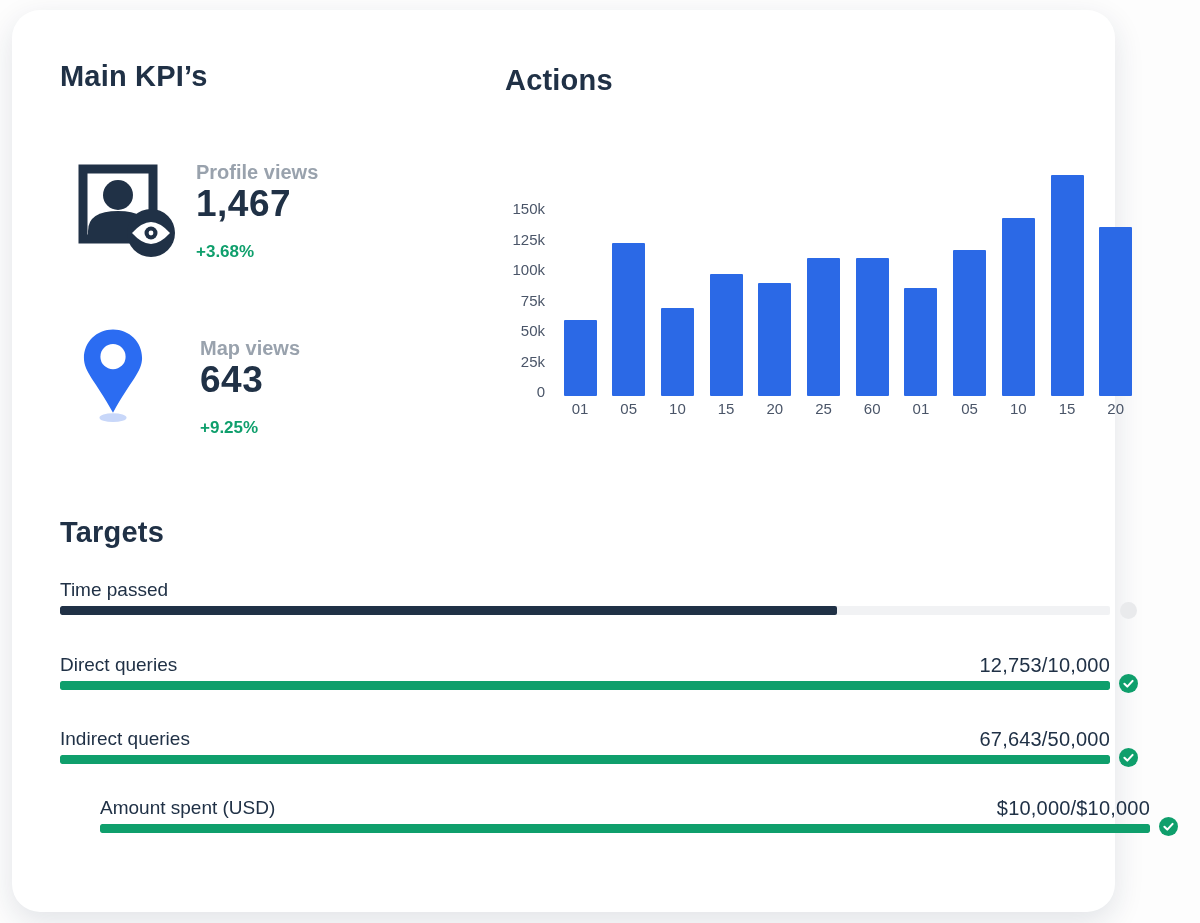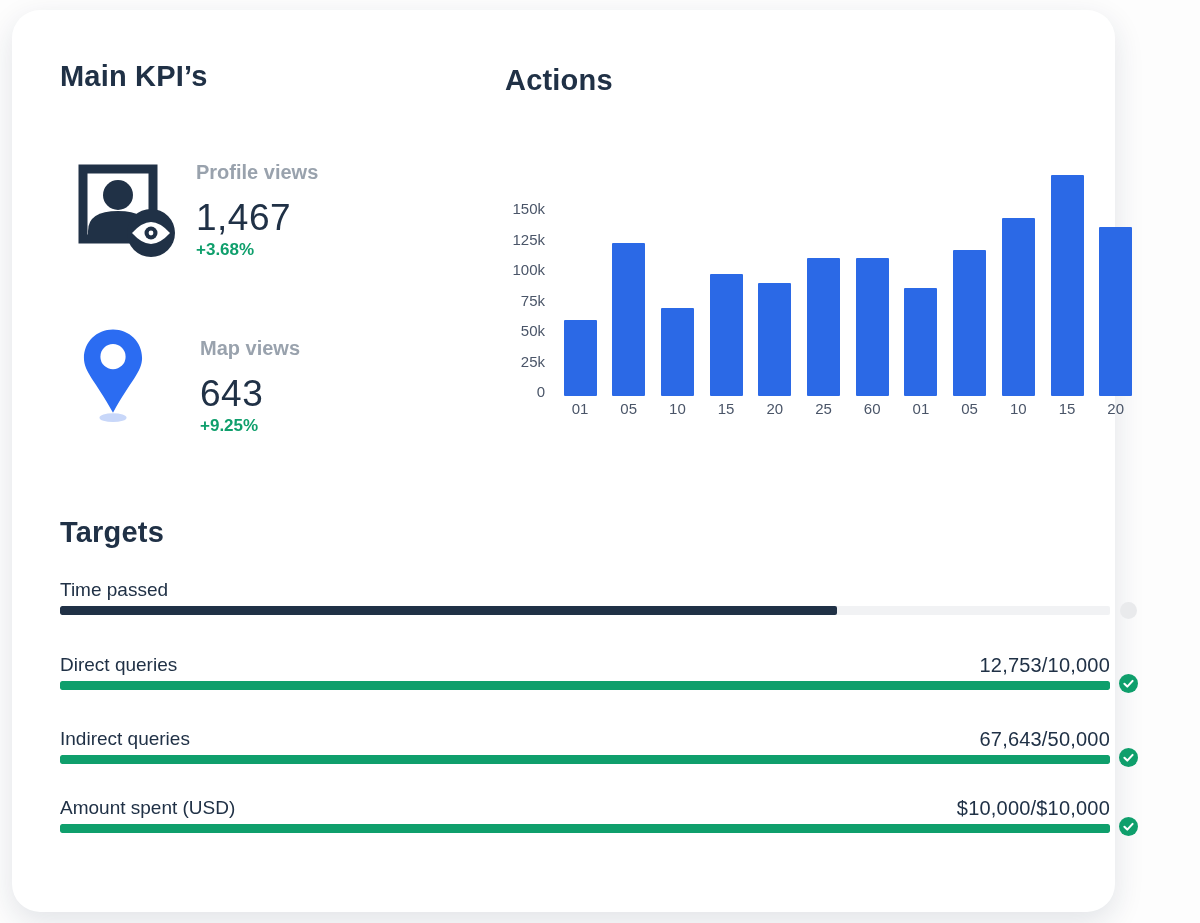--- a/index.html
+++ b/index.html
@@ -35,22 +35,22 @@
   .targets-title{left:48px; top:506px;}
 
   
   .kpi-icon{position:absolute;}
   .kpi-icon.profile{left:64px; top:152px; width:100px; height:102px;}
   .kpi-icon.map{left:70px; top:317px; width:62px; height:98px;}
   .kpi-text{position:absolute; width:240px;}
   .kpi-text.profile{left:184px; top:151px;}
   .kpi-text.map{left:188px; top:327px;}
   .kpi-label{font-size:20px; line-height:22px; font-weight:700; color:var(--muted);}
-  .kpi-value{font-size:37px; line-height:42px; font-weight:400; color:var(--navy); margin-top:14px; letter-spacing:.5px;}
-  .kpi-change{font-size:17px; line-height:22px; font-weight:600; color:var(--green); margin-top:0;}
+  .kpi-value{font-size:37px; line-height:42px; font-weight:700; color:var(--navy); margin-top:0; letter-spacing:.5px;}
+  .kpi-change{font-size:17px; line-height:22px; font-weight:600; color:var(--green); margin-top:16px;}
 
   
   .legend{position:absolute; left:498px; top:112px; display:flex; align-items:center; gap:9px; height:24px;}
   .legend-dot{width:13px; height:13px; border-radius:50%; background:var(--blue); flex:0 0 auto;}
   .legend-label{font-size:17px; font-weight:700; color:var(--navy);}
 
   
   .chart{position:absolute; left:478px; top:155px; width:682px; height:260px;}
   .ytick{
     position:absolute; right:627px; 
@@ -63,21 +63,21 @@
     position:absolute; bottom:29px; width:33px;
     background:var(--blue); border-radius:1px;
   }
   .chart .xaxis .xtick{
     position:absolute; top:235px; width:48px; height:18px;
     text-align:center; font-size:15px; line-height:18px; color:var(--axis); font-weight:500;
   }
 
   
   .target-row{position:absolute; left:48px; width:1050px;}
-  .row-0{top:568px;} .row-1{top:643px;} .row-2{top:717px;} .row-3{top:786px;}
+  .row-0{top:568px;} .row-1{top:643px;} .row-2{top:717px;} .row-3{top:786px;margin-left:40px;}
   .target-head{display:flex; justify-content:space-between; align-items:center; height:24px;}
   .target-label{font-size:19px; line-height:24px; font-weight:500; color:var(--navy);}
   .target-value{font-size:20px; line-height:24px; font-weight:500; color:var(--navy); letter-spacing:.2px;}
   .target-track{margin-top:4px; height:9px; background:var(--track); border-radius:2px; position:relative; overflow:hidden;}
   .target-fill{position:absolute; left:0; top:0; bottom:0; border-radius:2px;}
   .target-fill.navy{background:var(--navy);}
   .target-fill.green{background:var(--green);}
   .endcap-dot{position:absolute; left:1060px; top:24px; width:17px; height:17px; border-radius:50%; background:var(--endcap);}
   .target-check{position:absolute; left:1059px; top:21px; width:19px; height:19px;}
 </style>

